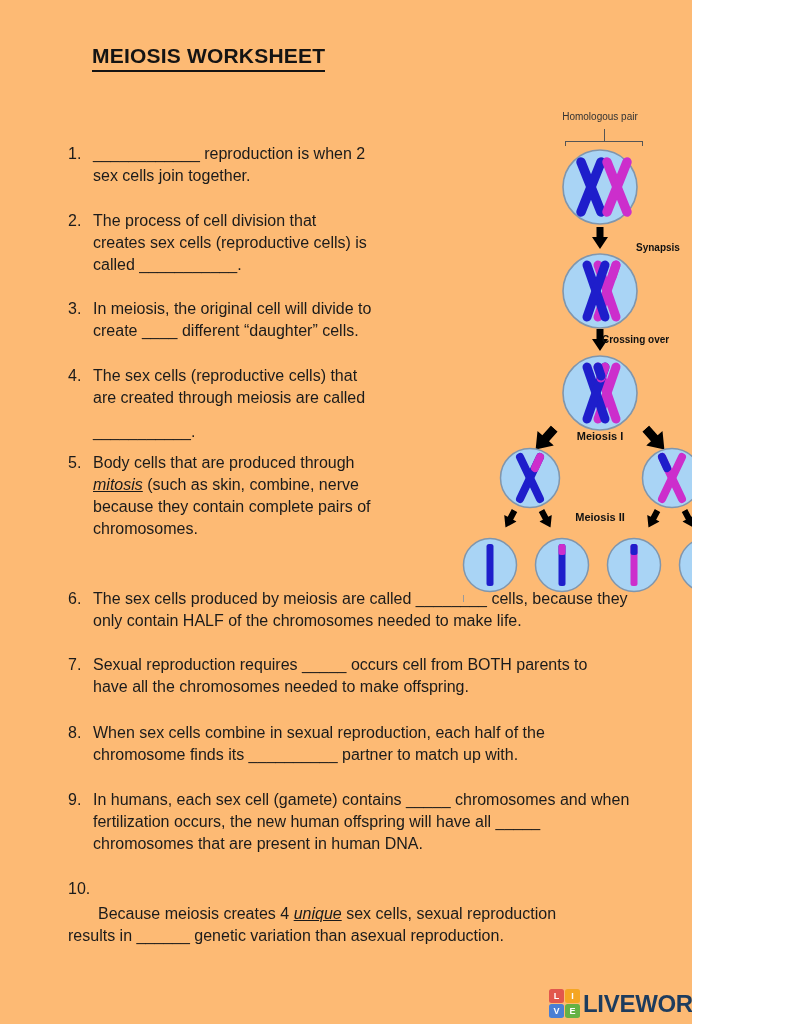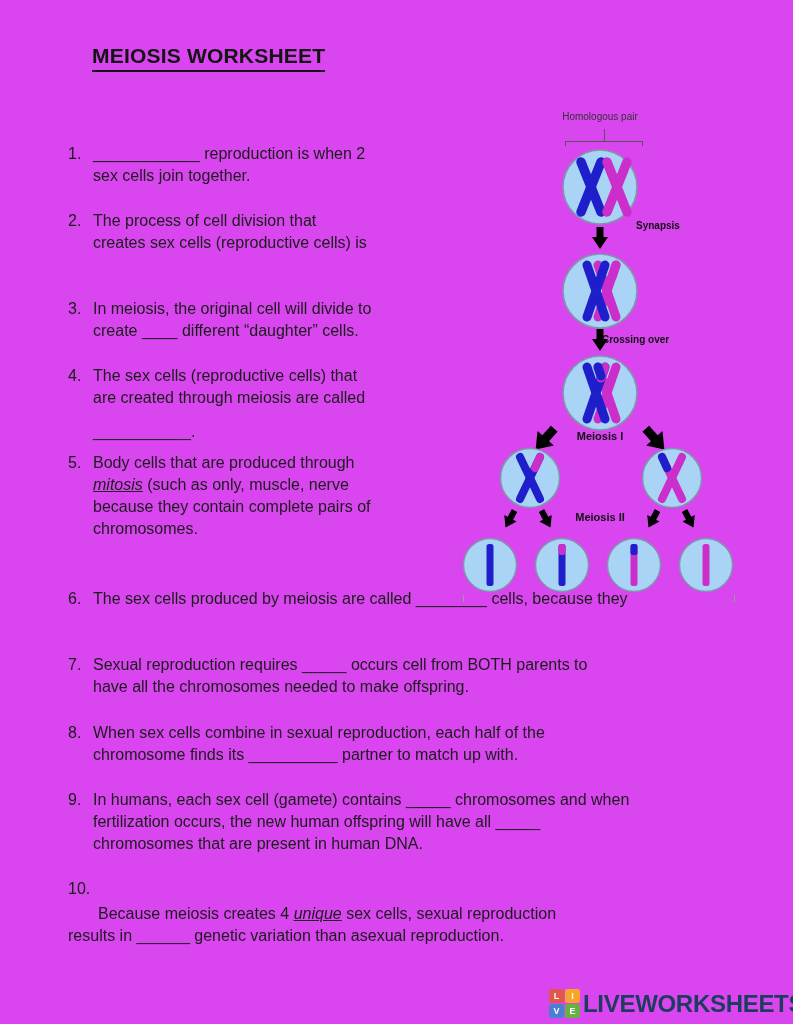--- a/index.html
+++ b/index.html
@@ -1,21 +1,21 @@
 <!DOCTYPE html>
 <html><head>
 <meta charset="utf-8">
 <style>
   * { margin: 0; padding: 0; box-sizing: border-box; }
   html, body { background: #ffffff; }
   body { font-family: "Liberation Sans", sans-serif; }
   .page {
     position: relative;
-    width: 793px; height: 1024px;
-    background: #d946ef;
+    width: 692px; height: 1024px;
+    background: #fdba74;
     overflow: hidden;
   }
   
   .title {
     position: absolute; left: 92px; top: 44px;
     font-size: 21px; font-weight: bold; color: #141414;
     letter-spacing: 0.2px;
     border-bottom: 2.5px solid #141414;
     padding-bottom: 2px;
   }
@@ -79,20 +79,21 @@
         <div class="q-lines">
           <div class="q-line"><span>____________ reproduction is when 2</span></div>
           <div class="q-line"><span>sex cells join together.</span></div>
         </div>
       </div>
       <div class="question" style="top: 210px;">
         <span class="q-num">2.</span>
         <div class="q-lines">
           <div class="q-line"><span>The process of cell division that</span></div>
           <div class="q-line"><span>creates sex cells (reproductive cells) is</span></div>
+          <div class="q-line"><span>called ___________.</span></div>
         </div>
       </div>
       <div class="question" style="top: 298px;">
         <span class="q-num">3.</span>
         <div class="q-lines">
           <div class="q-line"><span>In meiosis, the original cell will divide to</span></div>
           <div class="q-line"><span>create ____ different “daughter” cells.</span></div>
         </div>
       </div>
       <div class="question" style="top: 365px;">
@@ -100,29 +101,30 @@
         <div class="q-lines">
           <div class="q-line"><span>The sex cells (reproductive cells) that</span></div>
           <div class="q-line"><span>are created through meiosis are called</span></div>
           <div class="q-line gap-line"><span>___________.</span></div>
         </div>
       </div>
       <div class="question" style="top: 452px;">
         <span class="q-num">5.</span>
         <div class="q-lines">
           <div class="q-line"><span>Body cells that are produced through</span></div>
-          <div class="q-line"><span class="seg-iu">mitosis</span><span> (such as only, muscle, nerve</span></div>
+          <div class="q-line"><span class="seg-iu">mitosis</span><span> (such as skin, combine, nerve</span></div>
           <div class="q-line"><span>because they contain complete pairs of</span></div>
           <div class="q-line"><span>chromosomes.</span></div>
         </div>
       </div>
       <div class="question" style="top: 588px;">
         <span class="q-num">6.</span>
         <div class="q-lines">
           <div class="q-line"><span>The sex cells produced by meiosis are called ________ cells, because they</span></div>
+          <div class="q-line"><span>only contain HALF of the chromosomes needed to make life.</span></div>
         </div>
       </div>
       <div class="question" style="top: 654px;">
         <span class="q-num">7.</span>
         <div class="q-lines">
           <div class="q-line"><span>Sexual reproduction requires _____ occurs cell from BOTH parents to</span></div>
           <div class="q-line"><span>have all the chromosomes needed to make offspring.</span></div>
         </div>
       </div>
       <div class="question" style="top: 722px;">
@@ -165,21 +167,21 @@
       </g>
       <g stroke="#cc2ecc" stroke-width="9.5" stroke-linecap="round">
         <line x1="47" y1="15" x2="67" y2="65"></line>
           <line x1="67" y1="15" x2="47" y2="65"></line>
       </g>
     </svg>
 
     <svg class="arrow" style="left:142px; top:124px;" width="16" height="22" viewBox="0 0 16 22">
       <path d="M4.5 0 h7 v10 h4.5 L8 22 L0 10 h4.5 Z" fill="#000"></path>
     </svg>
-    <div class="dg-label" style="left:166px; top:117px;padding-left:20px;">Synapsis</div>
+    <div class="dg-label" style="left:166px; top:139px;padding-left:20px;">Synapsis</div>
 
     <svg class="cell" style="left:110px; top:148px;" width="80" height="80" viewBox="0 0 80 80">
       <circle cx="40" cy="40" r="37" fill="#a9d4f5" stroke="#8096ad" stroke-width="1.6"></circle>
       <g stroke="#cc2ecc" stroke-width="9" stroke-linecap="round">
         <line x1="38" y1="14" x2="56" y2="66"></line>
           <line x1="56" y1="14" x2="38" y2="66"></line>
       </g>
       <g stroke="#1e1ecb" stroke-width="9" stroke-linecap="round">
         <line x1="27" y1="14" x2="45" y2="66"></line>
           <line x1="45" y1="14" x2="27" y2="66"></line>

